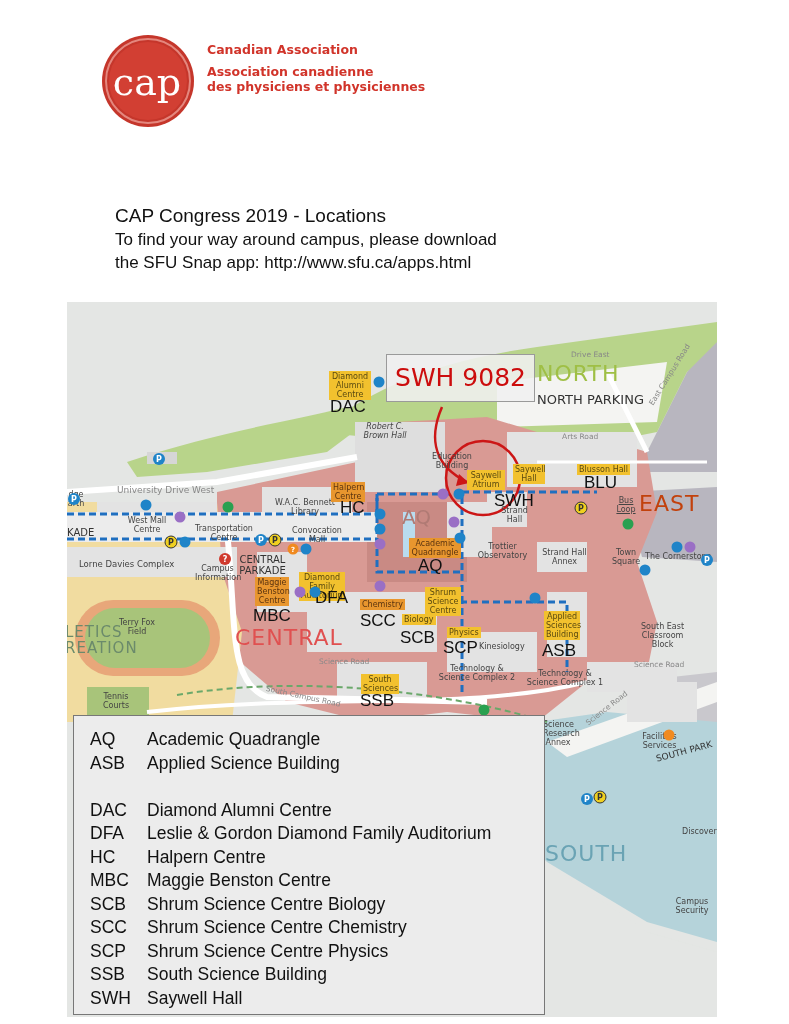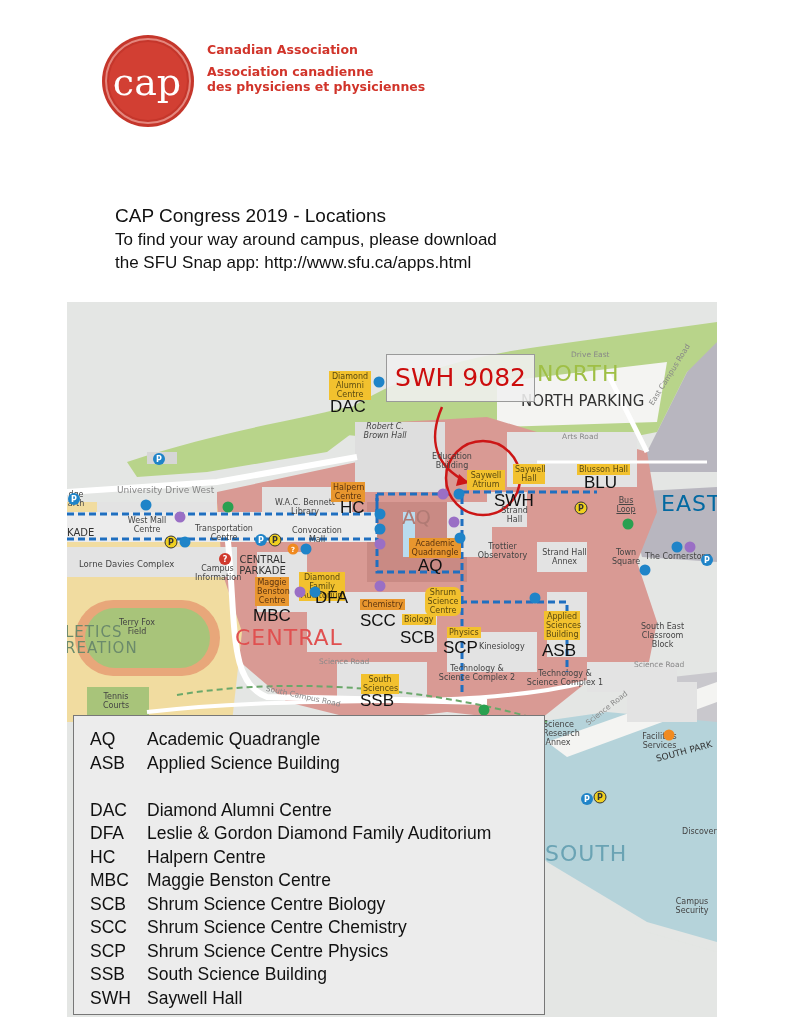--- a/index.html
+++ b/index.html
@@ -110,29 +110,29 @@
       <path d="M395 390 L395 300 L500 300 L500 370"></path>
       <path d="M395 190 L530 190"></path>
     </g>
 
     <circle cx="416" cy="176" r="37" fill="none" stroke="#cc1616" stroke-width="2.5"></circle>
     <path d="M375 105 C360 140 370 165 400 180" stroke="#cc1616" stroke-width="2.5" fill="none"></path>
     <path d="M392 172 L402 181 L389 184 Z" fill="#cc1616"></path>
   </svg>
 
   <div class="zone" style="left:470px;top:60px;color:#9fbf45;">NORTH</div>
-  <div class="zone" style="left:594px;top:190px;color:#0369a1;">EAST</div>
+  <div class="zone" style="left:572px;top:190px;color:#c2410c;">EAST</div>
   <div class="zone" style="left:168px;top:324px;color:#e05050;">CENTRAL</div>
   <div class="zone" style="left:478px;top:540px;color:#6aa3b4;">SOUTH</div>
   <div class="zone" style="left:-2px;top:322px;color:#6b8a6b;font-size:15px;line-height:16px;">LETICS</div>
   <div class="zone" style="left:-2px;top:338px;color:#6b8a6b;font-size:15px;line-height:16px;">REATION</div>
   <div class="lbl dark" style="left:0px;top:226px;font-size:10px;">KADE</div>
 
   <div class="road" style="left:475px;top:48px;margin-left:29px;">Drive East</div>
-  <div class="road dark" style="left:454px;top:90px;font-size:15px;">NORTH PARKING</div>
+  <div class="road dark" style="left:470px;top:90px;font-size:13px;">NORTH PARKING</div>
   <div class="road" style="left:580px;top:100px;transform:rotate(-58deg);transform-origin:left top;">East Campus Road</div>
   <div class="road" style="left:495px;top:130px;">Arts Road</div>
   <div class="road" style="left:50px;top:183px;font-size:9px;">University Drive West</div>
   <div class="road" style="left:252px;top:355px;">Science Road</div>
   <div class="road" style="left:567px;top:358px;">Science Road</div>
   <div class="road" style="left:517px;top:418px;transform:rotate(-38deg);transform-origin:left top;">Science Road</div>
   <div class="road" style="left:200px;top:382px;transform:rotate(12deg);transform-origin:left top;">South Campus Road</div>
   <div class="road dark" style="left:588px;top:452px;font-size:9px;transform:rotate(-15deg);transform-origin:left top;">SOUTH PARK</div>
 
   <div class="lbl" style="left:288px;top:120px;width:60px;white-space:normal;font-style:italic;">Robert C. Brown Hall</div>
@@ -165,21 +165,21 @@
 
   <div class="tag" style="left:262px;top:69px;width:38px;white-space:normal;">Diamond Alumni Centre</div>
   <div class="tag orange" style="left:264px;top:180px;width:30px;white-space:normal;">Halpern Centre</div>
   <div class="tag" style="left:400px;top:168px;width:34px;white-space:normal;">Saywell Atrium</div>
   <div class="tag" style="left:446px;top:162px;width:28px;white-space:normal;">Saywell Hall</div>
   <div class="tag" style="left:510px;top:162px;">Blusson Hall</div>
   <div class="tag orange" style="left:342px;top:236px;width:48px;white-space:normal;">Academic Quadrangle</div>
   <div class="tag" style="left:232px;top:270px;width:42px;white-space:normal;">Diamond Family Auditorium</div>
   <div class="tag orange" style="left:188px;top:275px;width:30px;white-space:normal;">Maggie Benston Centre</div>
   <div class="tag orange" style="left:293px;top:297px;">Chemistry</div>
-  <div class="tag" style="left:358px;top:285px;width:32px;white-space:normal;border-radius:7px;">Shrum Science Centre</div>
+  <div class="tag" style="left:358px;top:285px;width:32px;white-space:normal;">Shrum Science Centre</div>
   <div class="tag" style="left:335px;top:312px;">Biology</div>
   <div class="tag" style="left:380px;top:325px;">Physics</div>
   <div class="tag" style="left:477px;top:309px;width:32px;white-space:normal;">Applied Sciences Building</div>
   <div class="tag" style="left:294px;top:372px;width:34px;white-space:normal;">South Sciences</div>
 
   <div class="code" style="left:263px;top:96px;">DAC</div>
   <div class="code" style="left:273px;top:197px;">HC</div>
   <div class="code" style="left:427px;top:190px;">SWH</div>
   <div class="code" style="left:517px;top:172px;">BLU</div>
   <div class="code" style="left:351px;top:255px;">AQ</div>

